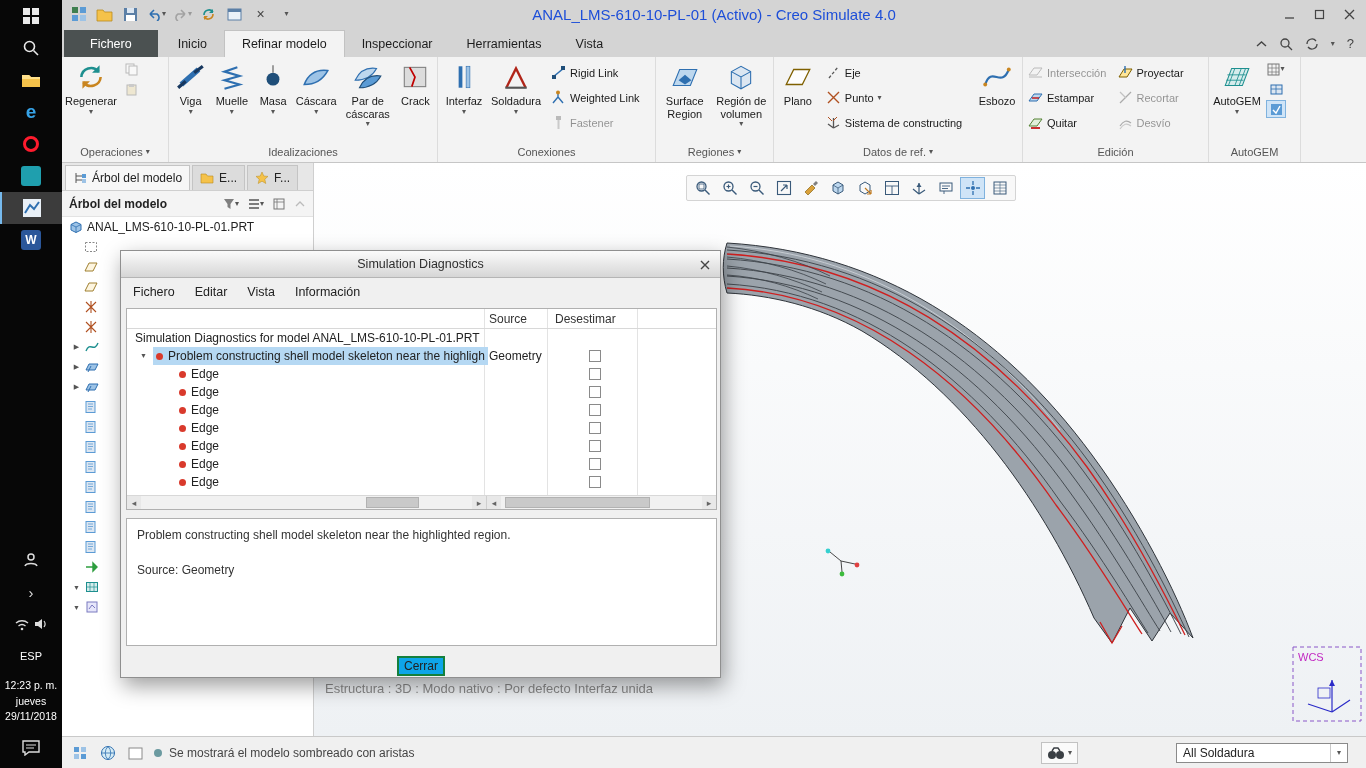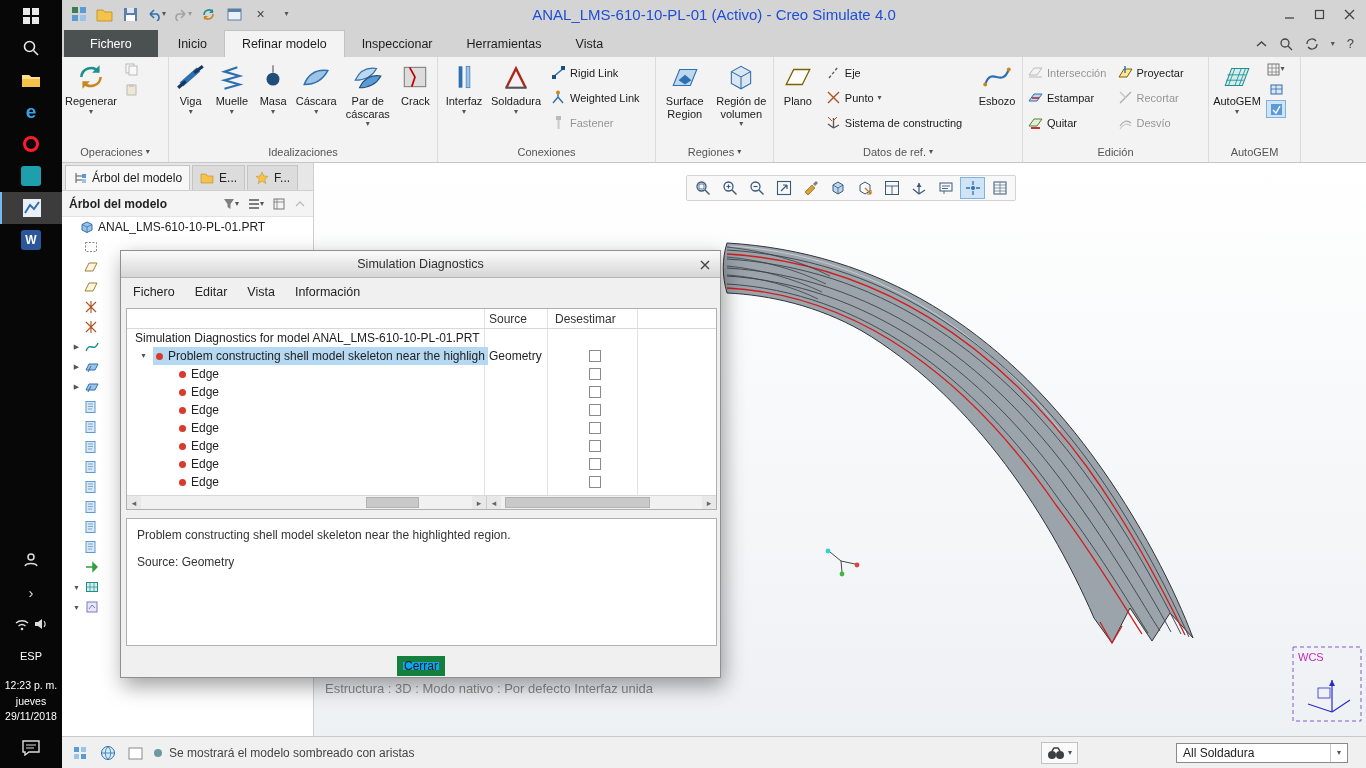--- a/index.html
+++ b/index.html
@@ -55,21 +55,21 @@
 .sel{background:#cfe4f7;border:1px solid #7fb2de}
 
 
 #treepanel{position:absolute;left:62px;top:163px;width:252px;height:573px;background:#fff;border-right:1px solid #cfcfcf}
 .tp-tabs{height:28px;background:#e7e7e7;display:flex;align-items:flex-end;padding:3px 3px 0;gap:2px;border-bottom:1px solid #cfcfcf}
 .tp-tab{height:25px;display:flex;align-items:center;gap:5px;padding:0 7px;font-size:12px;background:#dcdcdc;border:1px solid #c4c4c4;border-bottom:none;cursor:pointer;white-space:nowrap}
 .tp-tab.active{background:#f7f7f7}
 .tp-bar{height:26px;display:flex;align-items:center;padding:0 7px;border-bottom:1px solid #e3e3e3;background:#f4f4f4}
 .tp-bar .ttl{font-weight:bold;font-size:12px}
 .tp-bar .sp{margin-left:auto;display:flex;gap:9px;align-items:center}
-.trow{height:20px;display:flex;align-items:center;gap:4px;padding-left:18px;font-size:12px;white-space:nowrap;overflow:hidden}
+.trow{height:20px;display:flex;align-items:center;gap:4px;padding-left:7px;font-size:12px;white-space:nowrap;overflow:hidden}
 .ind{padding-left:22px}
 .arslot{width:9px;display:inline-flex;justify-content:center}
 .ar::after{content:"▶";font-size:7px;color:#555}
 .ad::after{content:"▼";font-size:7px;color:#555}
 .ti{width:14px;height:14px;flex:0 0 auto}
 
 
 #graphics{position:absolute;left:314px;top:163px;width:1052px;height:573px;background:linear-gradient(180deg,#ffffff 0%,#eef1f4 100%)}
 #model{position:absolute;left:0;top:0}
 #gtoolbar{position:absolute;left:372px;top:12px;height:26px;display:flex;align-items:center;gap:2px;background:rgba(248,248,248,.93);border:1px solid #d4d4d4;border-radius:2px;padding:0 3px}
@@ -96,22 +96,22 @@
 .scrollrow{position:absolute;left:0;right:0;bottom:0;height:14px;display:flex;border-top:1px solid #d8d8d8;background:#f1f1f1}
 .hbar{display:flex;align-items:center;height:13px}
 .hbar.l{width:360px;border-right:1px solid #cfcfcf}
 .hbar.r{flex:1}
 .sarr{width:14px;height:13px;display:flex;align-items:center;justify-content:center;background:#e8e8e8;cursor:pointer}
 .sarr.le::after{content:"◂";font-size:9px;color:#666}
 .sarr.ri::after{content:"▸";font-size:9px;color:#666}
 .strack{flex:1;position:relative;height:13px;background:#f1f1f1}
 .sthumb{position:absolute;top:1px;height:11px;background:#c9c9c9;border:1px solid #b2b2b2}
 .dlg-msg{position:absolute;left:5px;top:267px;width:591px;height:128px;background:#fff;border:1px solid #b0b0b0;padding:9px 10px;font-size:12px;color:#333;line-height:1.3}
-.dlg-msg .l2{margin-top:11px}
-.dlg-btn{position:absolute;left:276px;top:405px;width:48px;height:20px;background:#0ea5e9;border:6px solid #15803d;display:flex;align-items:center;justify-content:center;font-size:12px;cursor:pointer}
+.dlg-msg .l2{margin-top:19px}
+.dlg-btn{position:absolute;left:276px;top:405px;width:48px;height:20px;background:#0ea5e9;border:2px solid #15803d;display:flex;align-items:center;justify-content:center;font-size:12px;cursor:pointer}
 
 
 #statusbar{position:absolute;left:62px;top:736px;width:1304px;height:32px;background:#f0f0f0;border-top:1px solid #c9c9c9}
 .sb-ic{position:absolute;top:6px;width:20px;height:20px;display:flex;align-items:center;justify-content:center;cursor:pointer}
 #sb-msg{position:absolute;left:92px;top:9px;display:flex;align-items:center;gap:7px;color:#444}
 #sb-msg .bdot{width:8px;height:8px;border-radius:50%;background:#6b9aa0}
 #sb-binoc{position:absolute;right:288px;top:5px;height:22px;display:flex;align-items:center;gap:3px;border:1px solid #c2c2c2;background:#fafafa;padding:0 5px;cursor:pointer}
 #sb-filter{position:absolute;right:18px;top:6px;width:172px;height:20px;background:#fff;border:1px solid #8a8a8a;display:flex;align-items:center;cursor:pointer}
 #sb-filter .val{flex:1;padding-left:6px}
 #sb-filter .dd{width:17px;height:100%;border-left:1px solid #c9c9c9;display:flex;align-items:center;justify-content:center}

